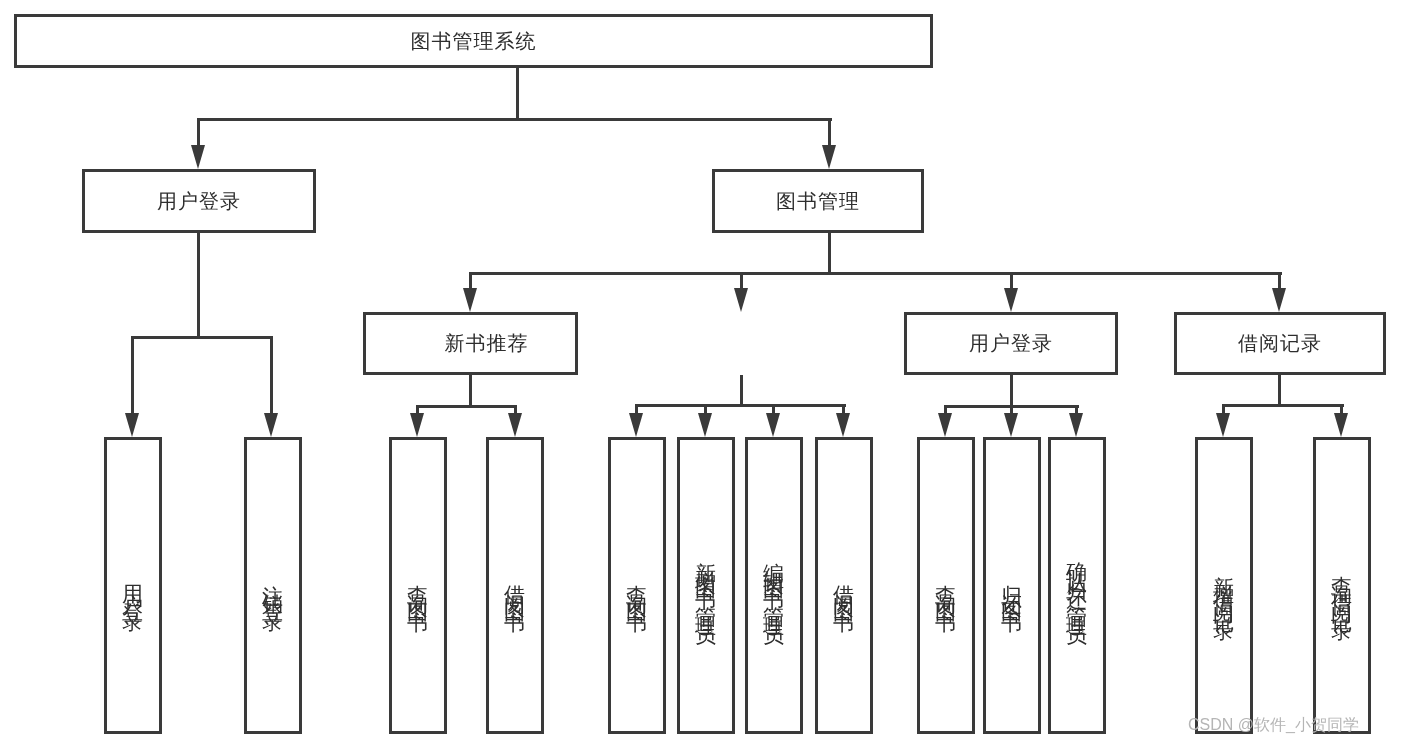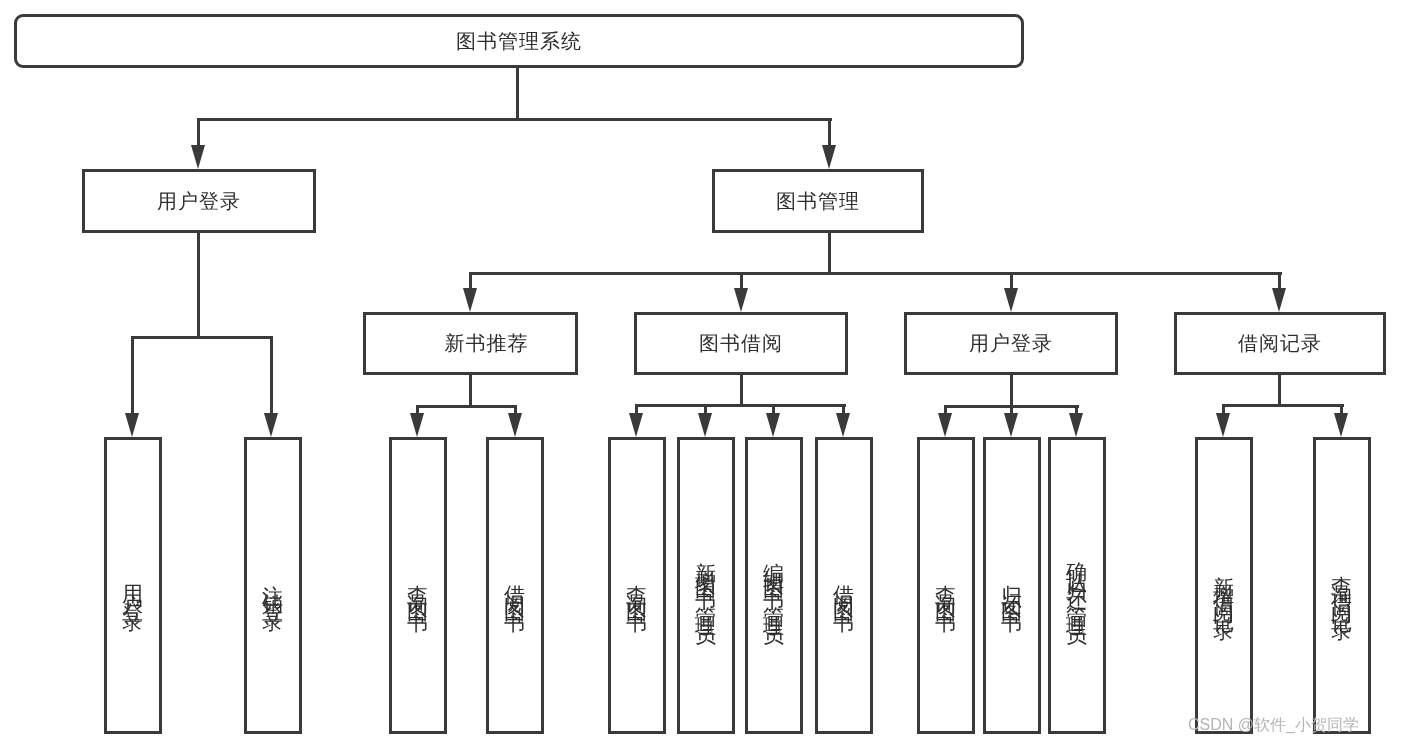--- a/index.html
+++ b/index.html
@@ -63,36 +63,33 @@
     color: #b5b5b5;
     white-space: nowrap;
     z-index: 6;
   }
 </style>
 </head>
 <body>
 
 <div id="stage">
 
-  <div class="box-h" style="left:14px; top:14px; width:1010px; height:54px;border-radius:9px;">
+  <div class="box-h" style="left:14px; top:14px; width:919px; height:54px;">
     <span>图书管理系统</span>
   </div>
 
   <div class="box-h" style="left:82px; top:169px; width:234px; height:64px;">
     <span>用户登录</span>
   </div>
   <div class="box-h" style="left:712px; top:169px; width:212px; height:64px;">
     <span>图书管理</span>
   </div>
 
   <div class="box-h" style="left:363px; top:312px; width:215px; height:63px;padding-left:32px;">
     <span>新书推荐</span>
-  </div>
-  <div class="box-h" style="left:634px; top:312px; width:214px; height:63px;">
-    <span>图书借阅</span>
   </div>
   <div class="box-h" style="left:904px; top:312px; width:214px; height:63px;">
     <span>用户登录</span>
   </div>
   <div class="box-h" style="left:1174px; top:312px; width:212px; height:63px;">
     <span>借阅记录</span>
   </div>
 
   <div class="box-v" style="left:104px;">
     <span class="vtext">用户登录</span>

